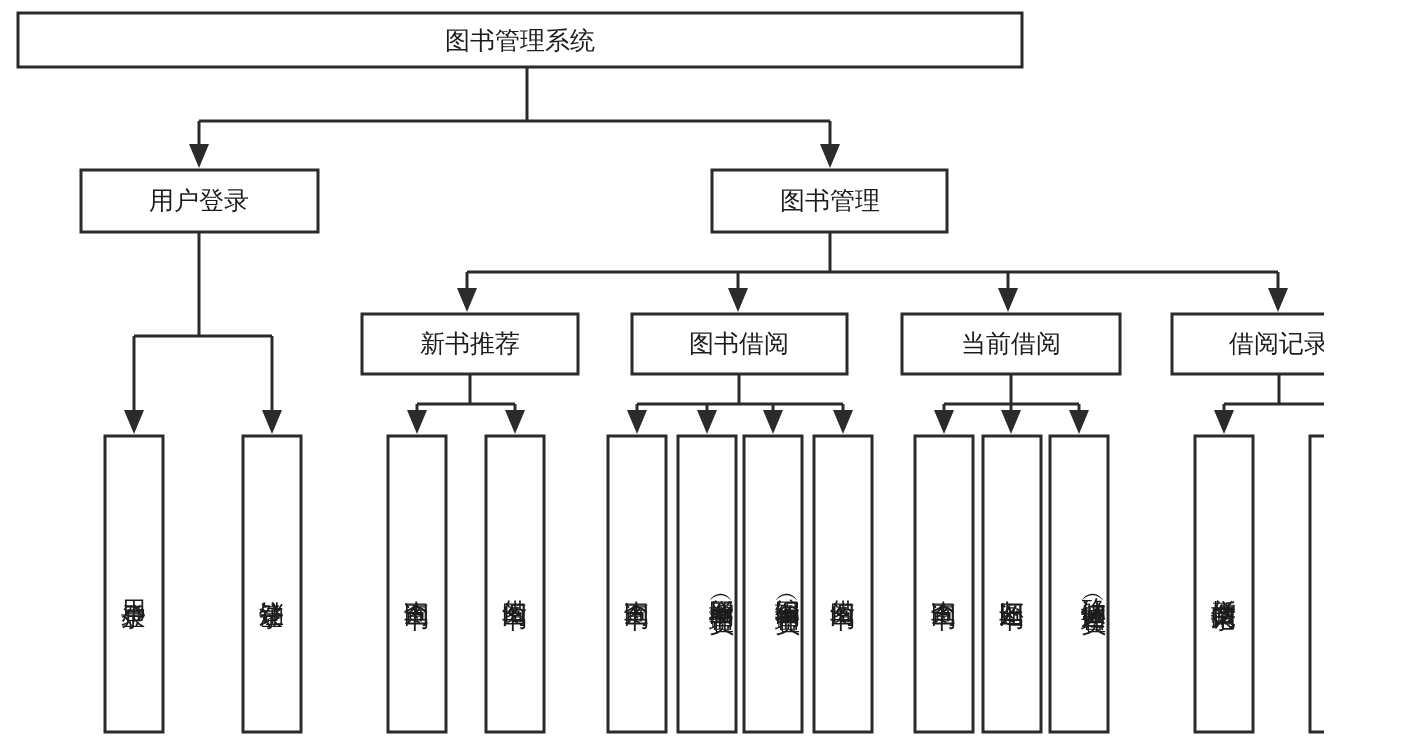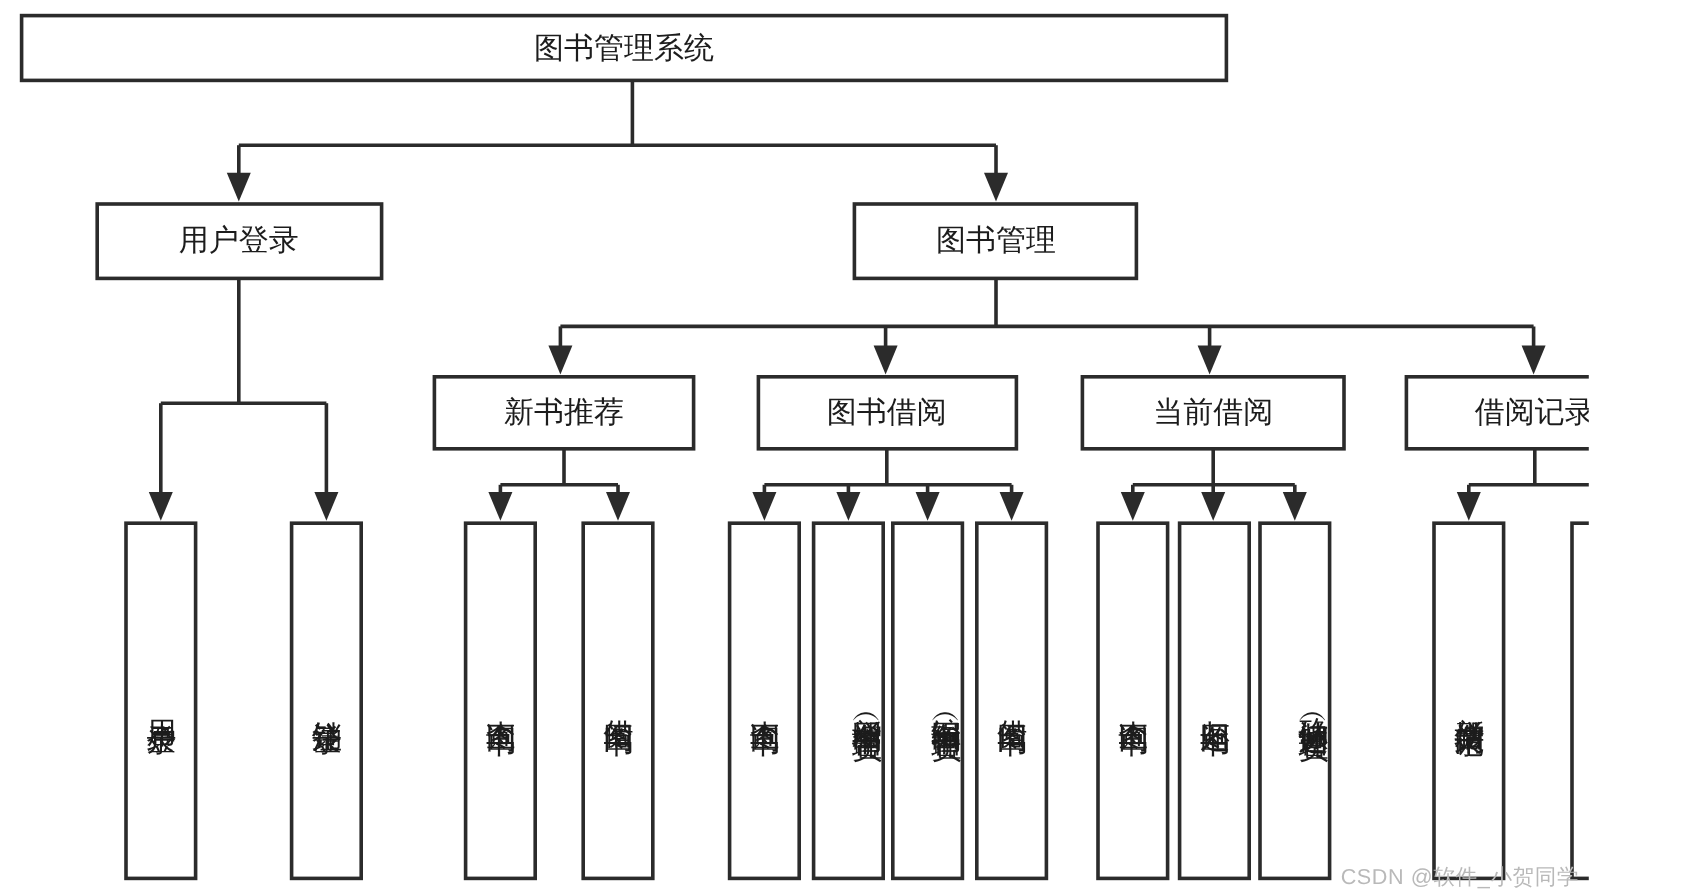--- a/index.html
+++ b/index.html
@@ -208,15 +208,14 @@
   <div class="label-vertical" style="left:608px; top:436px; width:58px; height:296px;">查询图书</div>
   <div class="label-vertical" style="left:678px; top:436px; width:58px; height:296px; align-items:flex-start; padding-top:6px; box-sizing:border-box;">新增图书（管理员）</div>
   <div class="label-vertical" style="left:744px; top:436px; width:58px; height:296px; align-items:flex-start; padding-top:6px; box-sizing:border-box;">编辑图书（管理员）</div>
   <div class="label-vertical" style="left:814px; top:436px; width:58px; height:296px;">借阅图书</div>
   <div class="label-vertical" style="left:915px; top:436px; width:58px; height:296px;">查询图书</div>
   <div class="label-vertical" style="left:983px; top:436px; width:58px; height:296px;">归还图书</div>
   <div class="label-vertical" style="left:1050px; top:436px; width:58px; height:296px; align-items:flex-start; padding-top:6px; box-sizing:border-box;">确认归还（管理员）</div>
   <div class="label-vertical" style="left:1195px; top:436px; width:58px; height:296px;">新增借阅记录</div>
   <div class="label-vertical" style="left:1310px; top:436px; width:58px; height:296px;">查询借阅记录</div>
 
-  <div class="watermark">CSDN @软件_小贺同学</div>
 
 </div>
 
 </body></html>

